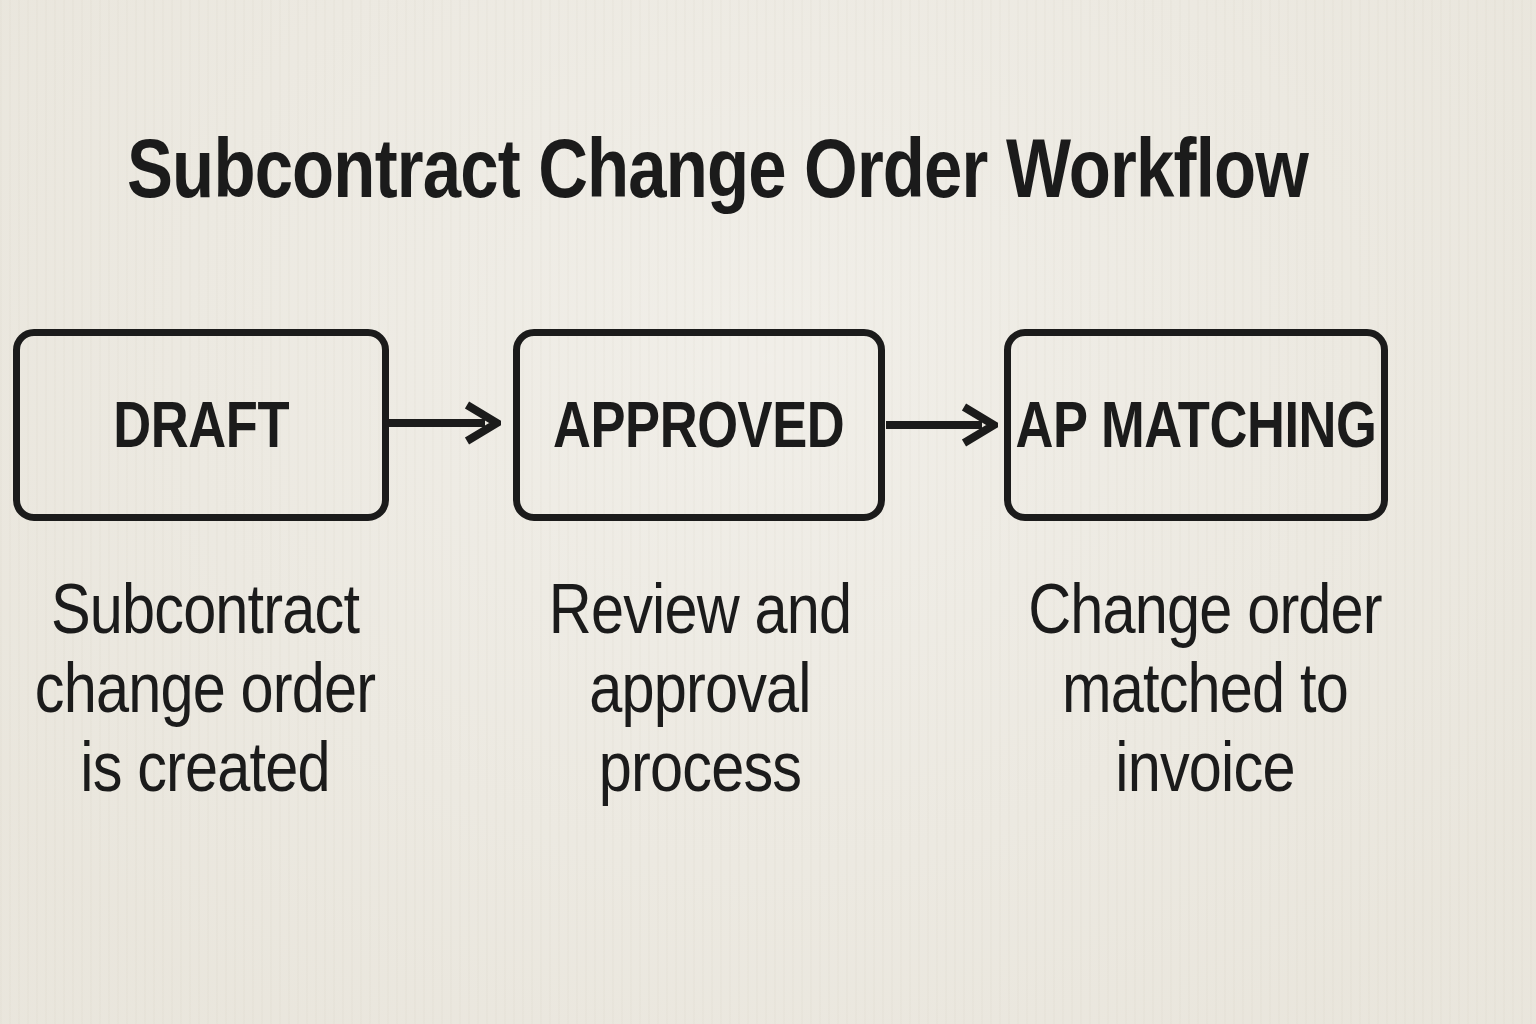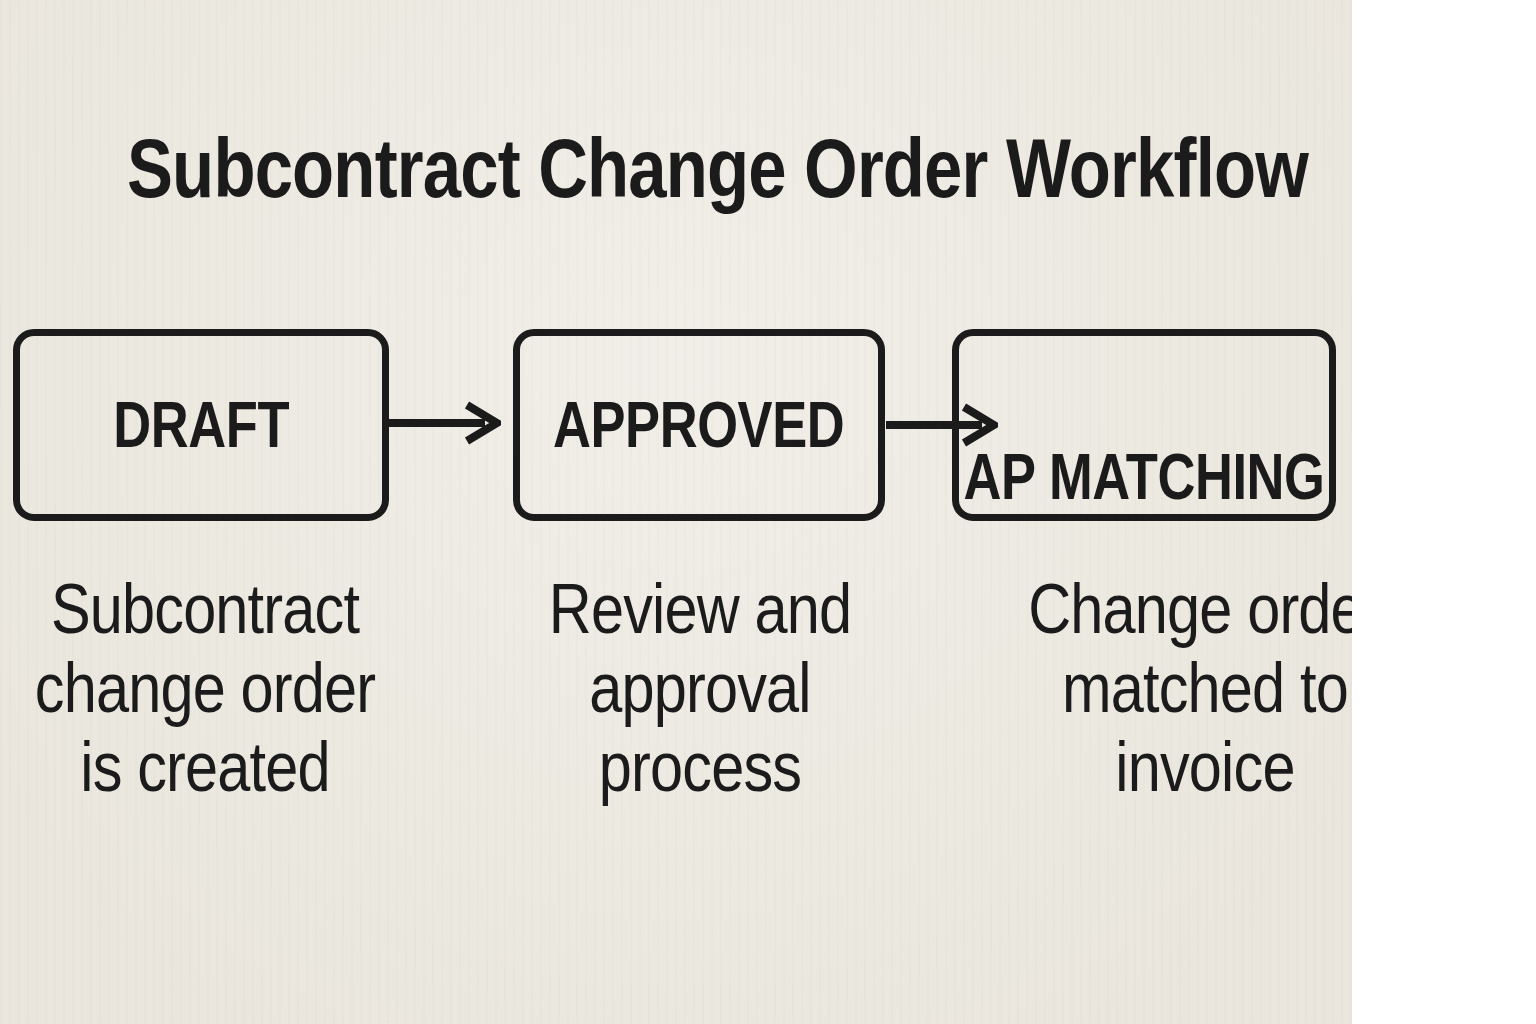--- a/index.html
+++ b/index.html
@@ -5,21 +5,21 @@
   :root {
     --bg: #ECE9E1;
     --ink: #1B1B1B;
   }
   html, body {
     margin: 0;
     padding: 0;
   }
   .canvas {
     position: relative;
-    width: 1352px;
+    width: 1536px;
     height: 1024px;
     background: var(--bg);
     overflow: hidden;
     font-family: "Liberation Sans", "DejaVu Sans", sans-serif;
     color: var(--ink);
   }
   
   .canvas::before {
     content: "";
     position: absolute;
@@ -51,21 +51,21 @@
     box-sizing: border-box;
     border: 7px solid var(--ink);
     border-radius: 21px;
     display: flex;
     align-items: center;
     justify-content: center;
     background: transparent;
   }
   .box-1 { left: 13px;   width: 376px; }
   .box-2 { left: 513px;  width: 372px; align-items: center; }
-  .box-3 { left: 952px; width: 384px; align-items: flex-end; }
+  .box-3 { left: 1004px; width: 384px; }
   .stage-label {
     font-size: 64px;
     font-weight: 700;
     letter-spacing: -0.5px;
     white-space: nowrap;
     transform: scaleX(0.82);
     transform-origin: center center;
   }
   .arrow {
     position: absolute;

